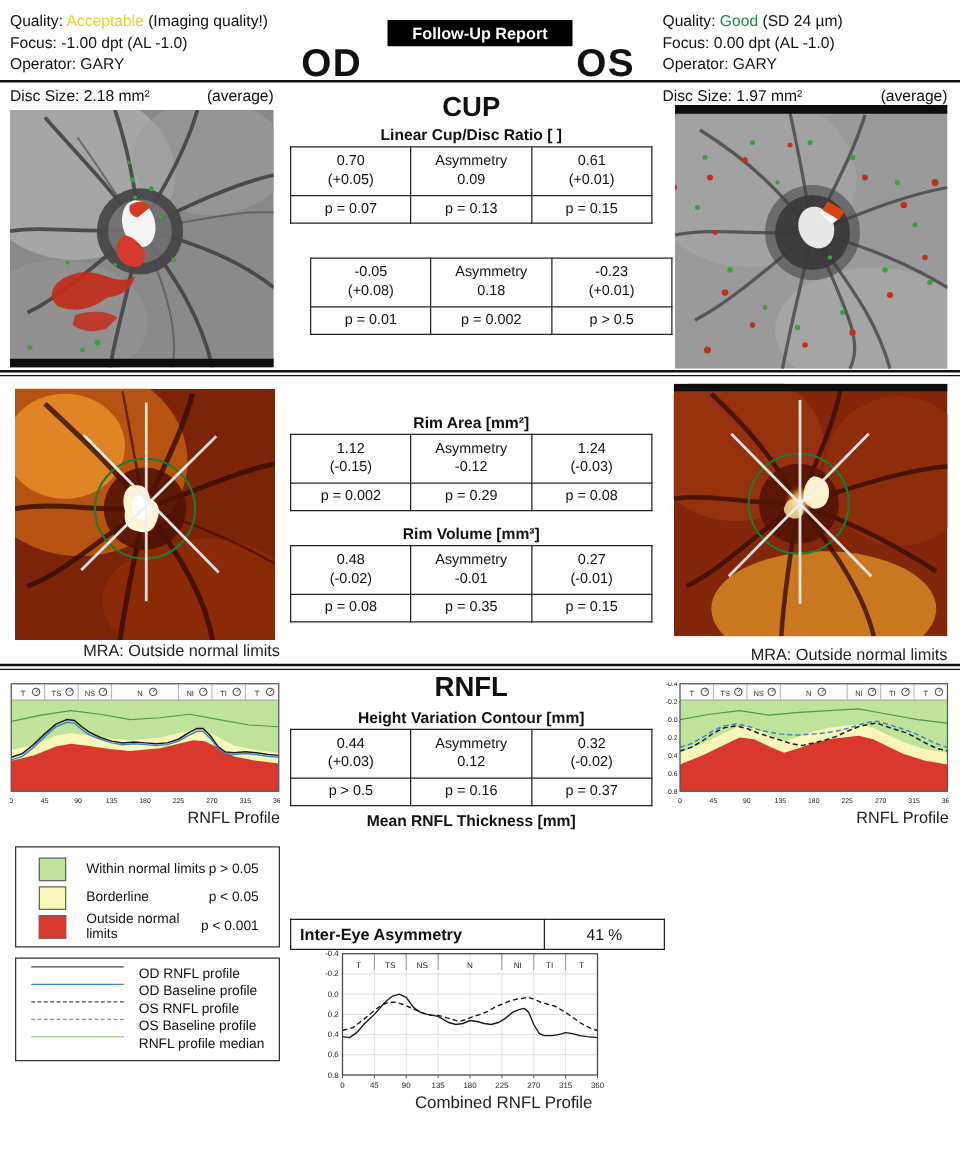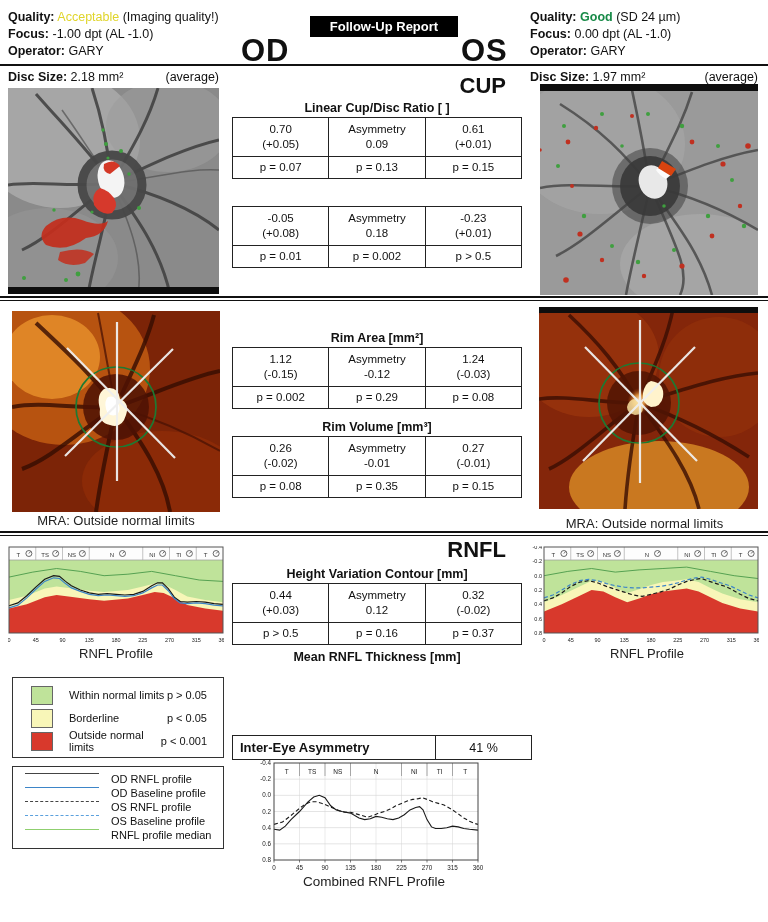--- a/index.html
+++ b/index.html
@@ -1,38 +1,38 @@
 <!DOCTYPE html>
 <html><head>
 <meta charset="utf-8">
 <style>
   html,body{margin:0;padding:0;background:#fff}
   body{font-family:"Liberation Sans",sans-serif;color:#111}
   .page{position:relative;width:768px;height:922px;background:#fff;overflow:hidden}
   .abs{position:absolute}
-  .b{font-weight:bold}
+  .b{font-weight:normal}
   .hblock{position:absolute;font-size:12.5px;line-height:17px;white-space:nowrap}
   .qy{color:#e0d52a}
   .qg{color:#178a47}
   .rule{position:absolute;left:0;width:768px;background:#111}
   .disc{position:absolute;display:flex;justify-content:space-between;font-size:12.5px;white-space:nowrap}
   .badge{position:absolute;background:#000;color:#fff;font-weight:bold;font-size:13px;text-align:center;line-height:21px}
   .eye{position:absolute;font-size:31px;font-weight:bold;letter-spacing:1px}
-  .ctitle{position:absolute;left:216px;width:290px;text-align:right}
+  .ctitle{position:absolute;left:232px;width:290px;text-align:center}
   .sec-title{font-size:22px;font-weight:bold}
   .mhead{position:absolute;width:290px;text-align:center;font-size:12.5px;font-weight:bold;white-space:nowrap}
   table.mt{border-collapse:collapse;width:290px;table-layout:fixed;background:#fff}
   .mt td{border:1.3px solid #222;text-align:center;font-size:11.5px;line-height:1.3;padding:0}
   .mt td.two{height:38px}
   .mt td.p{height:21px}
   table.ie{border-collapse:collapse;table-layout:fixed;background:#fff}
   .ie td{border:1.3px solid #222;height:23px;font-size:12.5px;padding:0}
   .ie td.lab{width:195px;text-align:left;padding-left:7px;font-weight:bold;font-size:13px}
   .ie td.val{width:95px;text-align:center}
-  .caption{position:absolute;text-align:center;font-size:13px;color:#222}
+  .caption{position:absolute;text-align:right;font-size:13px;color:#222}
   .legendbox{position:absolute;border:1.3px solid #333;background:#fff}
   .lrow{position:absolute;left:18px;width:176px;height:22px;display:flex;align-items:center;font-size:11px}
   .swatch{width:20px;height:17px;border:1px solid #666;margin-right:16px;flex:none}
   .llabel{flex:1;text-align:left}
   .lp{text-align:center}
   .prow{position:absolute;left:12px;width:188px;height:14px;display:flex;font-size:11px}
   .ls{width:74px;height:0;margin-right:12px;flex:none}
   .ls-sb{border-top:1.3px solid #444}
   .ls-bb{border-top:1.5px solid #3d85c8}
   .ls-db{border-top:1.5px dashed #444}
@@ -193,21 +193,21 @@
           </td>
     </tr>
     <tr>
       <td class="p">p = 0.07</td>
       <td class="p">p = 0.13</td>
       <td class="p">p = 0.15</td>
     </tr>
   </tbody>
     </table>
 
-  <table class="mt abs" style="left:232px;top:206px">
+  <table class="mt abs" style="left:248px;top:206px">
     <tbody>
         <tr>
       <td class="two">
             <div>-0.05</div>
             <div>(+0.08)</div>
           </td>
       <td class="two">
             <div>Asymmetry</div>
             <div>0.18</div>
           </td>
@@ -250,21 +250,21 @@
       <td class="p">p = 0.08</td>
     </tr>
   </tbody>
     </table>
 
   <div class="mhead" style="left:232px;top:420px">Rim Volume [mm³]</div>
   <table class="mt abs" style="left:232px;top:436px">
     <tbody>
         <tr>
       <td class="two">
-            <div>0.26</div>
+            <div>0.48</div>
             <div>(-0.02)</div>
           </td>
       <td class="two">
             <div>Asymmetry</div>
             <div>-0.01</div>
           </td>
       <td class="two">
             <div>0.27</div>
             <div>(-0.01)</div>
           </td>

